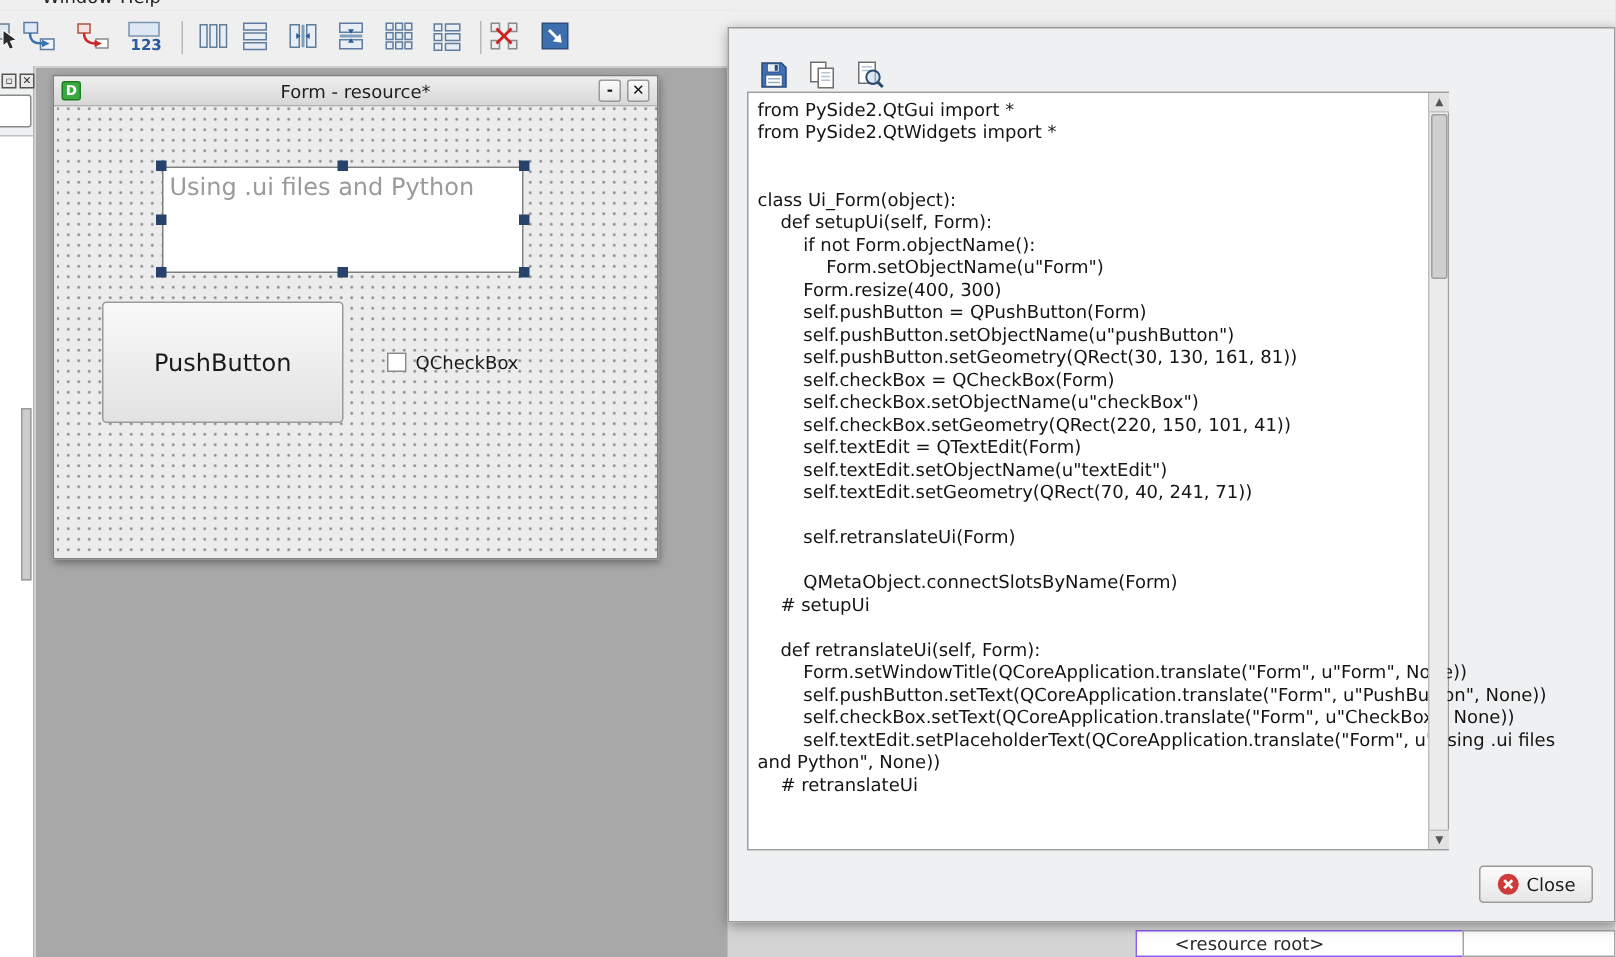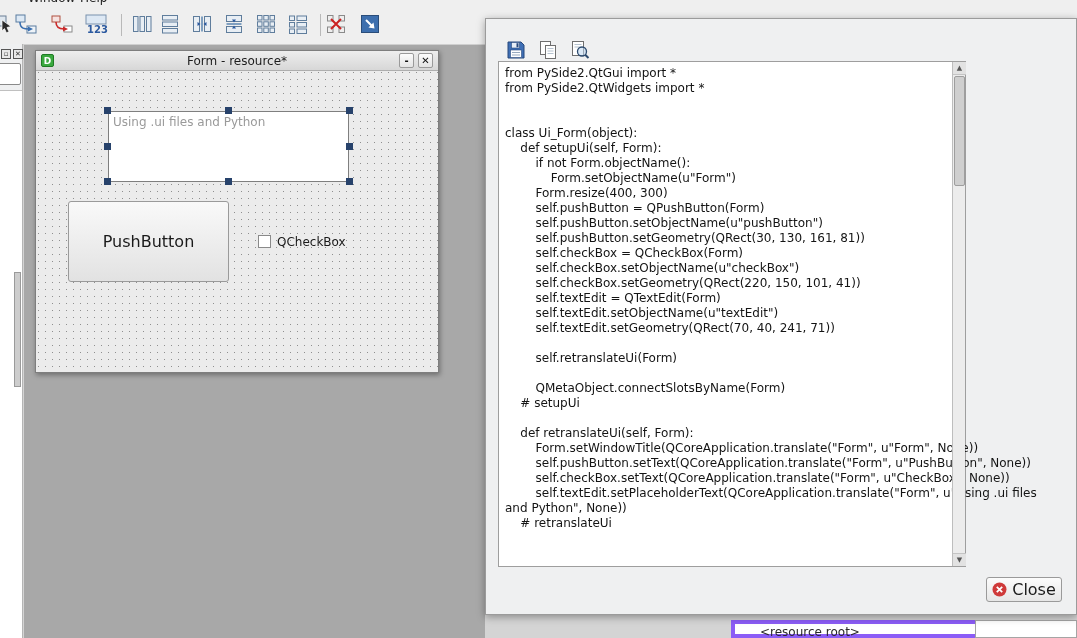--- a/index.html
+++ b/index.html
@@ -33,44 +33,44 @@
   .form-title-icon { position:absolute; left:5px; top:3px; width:13px; height:13px; background:#3aa93f; border:1px solid #1f7a24; border-radius:2px; color:#fff; font-size:9px; font-weight:bold; line-height:12px; text-align:center; }
   .form-title { width:100%; text-align:center; font-size:12px; color:#1d1d1d; }
   .wbtn { position:absolute; top:2px; width:15px; height:15px; background:linear-gradient(#fcfcfc,#e4e4e4); border:1px solid #9a9a9a; border-radius:2px; font-size:10px; font-weight:bold; line-height:13px; text-align:center; color:#111; }
   .wbtn.min { right:24px; }
   .wbtn.close { right:5px; }
   .form-content { position:absolute; left:2px; top:20px; width:400px; height:300px;
     background-color:#ececec;
     background-image:radial-gradient(circle, #8f8f8f 0.8px, transparent 1px);
     background-size:7px 7px; background-position:4px 5px; }
   .w-textedit { position:absolute; left:70px; top:40px; width:241px; height:71px; background:#ffffff; border:1px solid #7f7f7f; }
-  .w-textedit .ph { position:absolute; left:4px; top:3px; color:#9a9a9a; font-size:12px; }
+  .w-textedit .ph { position:absolute; left:4px; top:3px; color:#9a9a9a; font-size:16px; }
   .handle { position:absolute; width:7px; height:7px; background:#27426b; }
   .w-pushbutton { position:absolute; left:30px; top:130px; width:161px; height:81px;
     background:linear-gradient(#f9f9f9,#e2e2e2); border:1px solid #9a9a9a; border-radius:3px;
     display:flex; align-items:center; justify-content:center; font-size:16px; color:#1a1a1a; }
   .w-checkbox { position:absolute; left:220px; top:150px; width:101px; height:41px; display:flex; align-items:center; }
   .w-checkbox .box { width:13px; height:13px; background:#ffffff; border:1px solid #8a8a8a; margin-right:6px; }
   
   .dialog { position:absolute; left:485px; top:18px; width:592px; height:597px; background:#eff0f1; border:1px solid #9b9b9b; box-shadow:0 2px 8px rgba(0,0,0,0.35); z-index:4; }
   .dbtn { position:absolute; top:18px; width:26px; height:26px; display:flex; align-items:center; justify-content:center; border-radius:3px; }
   .code-frame { position:absolute; left:12px; top:42px; width:468px; height:506px; background:#ffffff; border:1px solid #9e9e9e; }
   .code-frame pre { margin:0; padding:4px 6px; width:553px; height:498px; overflow:hidden;
     font-family:"DejaVu Sans","Liberation Sans",sans-serif; font-size:12px; line-height:15px;
     white-space:pre-wrap; word-wrap:break-word; color:#141414; }
   .vscroll { position:absolute; right:0; top:0; width:13px; height:504px; background:#ececec; border-left:1px solid #bdbdbd; }
   .varrow { position:absolute; left:0; width:13px; height:13px; text-align:center; font-size:7px; line-height:13px; color:#555; background:#e2e2e2; }
   .varrow.up { top:0; border-bottom:1px solid #c4c4c4; }
   .varrow.down { bottom:0; border-top:1px solid #c4c4c4; }
   .vthumb { position:absolute; left:1px; top:14px; width:11px; height:110px; background:#cfcfcf; border:1px solid #9e9e9e; border-radius:2px; }
   .close-btn { position:absolute; right:14px; bottom:12px; width:76px; height:25px;
     background:linear-gradient(#fcfcfc,#e6e6e6); border:1px solid #9a9a9a; border-radius:3px;
-    display:flex; align-items:center; justify-content:center; gap:5px; font-size:16px; color:#1a1a1a;margin-left:18px; }
-  
-  .res-panel { position:absolute; left:731px; top:620px; width:253px; height:18px; background:#ffffff; border:4px solid #8b5cf6; }
+    display:flex; align-items:center; justify-content:center; gap:5px; font-size:12px; color:#1a1a1a;margin-left:18px; }
+  
+  .res-panel { position:absolute; left:757px; top:620px; width:253px; height:18px; background:#ffffff; border:1px solid #8b5cf6; }
   .res-panel .root { position:absolute; left:25px; top:1px; font-size:12px; color:#2a2a2a; }
   .side-panel { position:absolute; left:975px; top:620px; width:102px; height:18px; background:#ffffff; border:1px solid #a5a5a5; }
 </style>
 </head>
 <body>
 
 <div class="menubar">
   <div class="menus">
     <span class="menu-window">Window</span>
     <span class="menu-help">Help</span>

